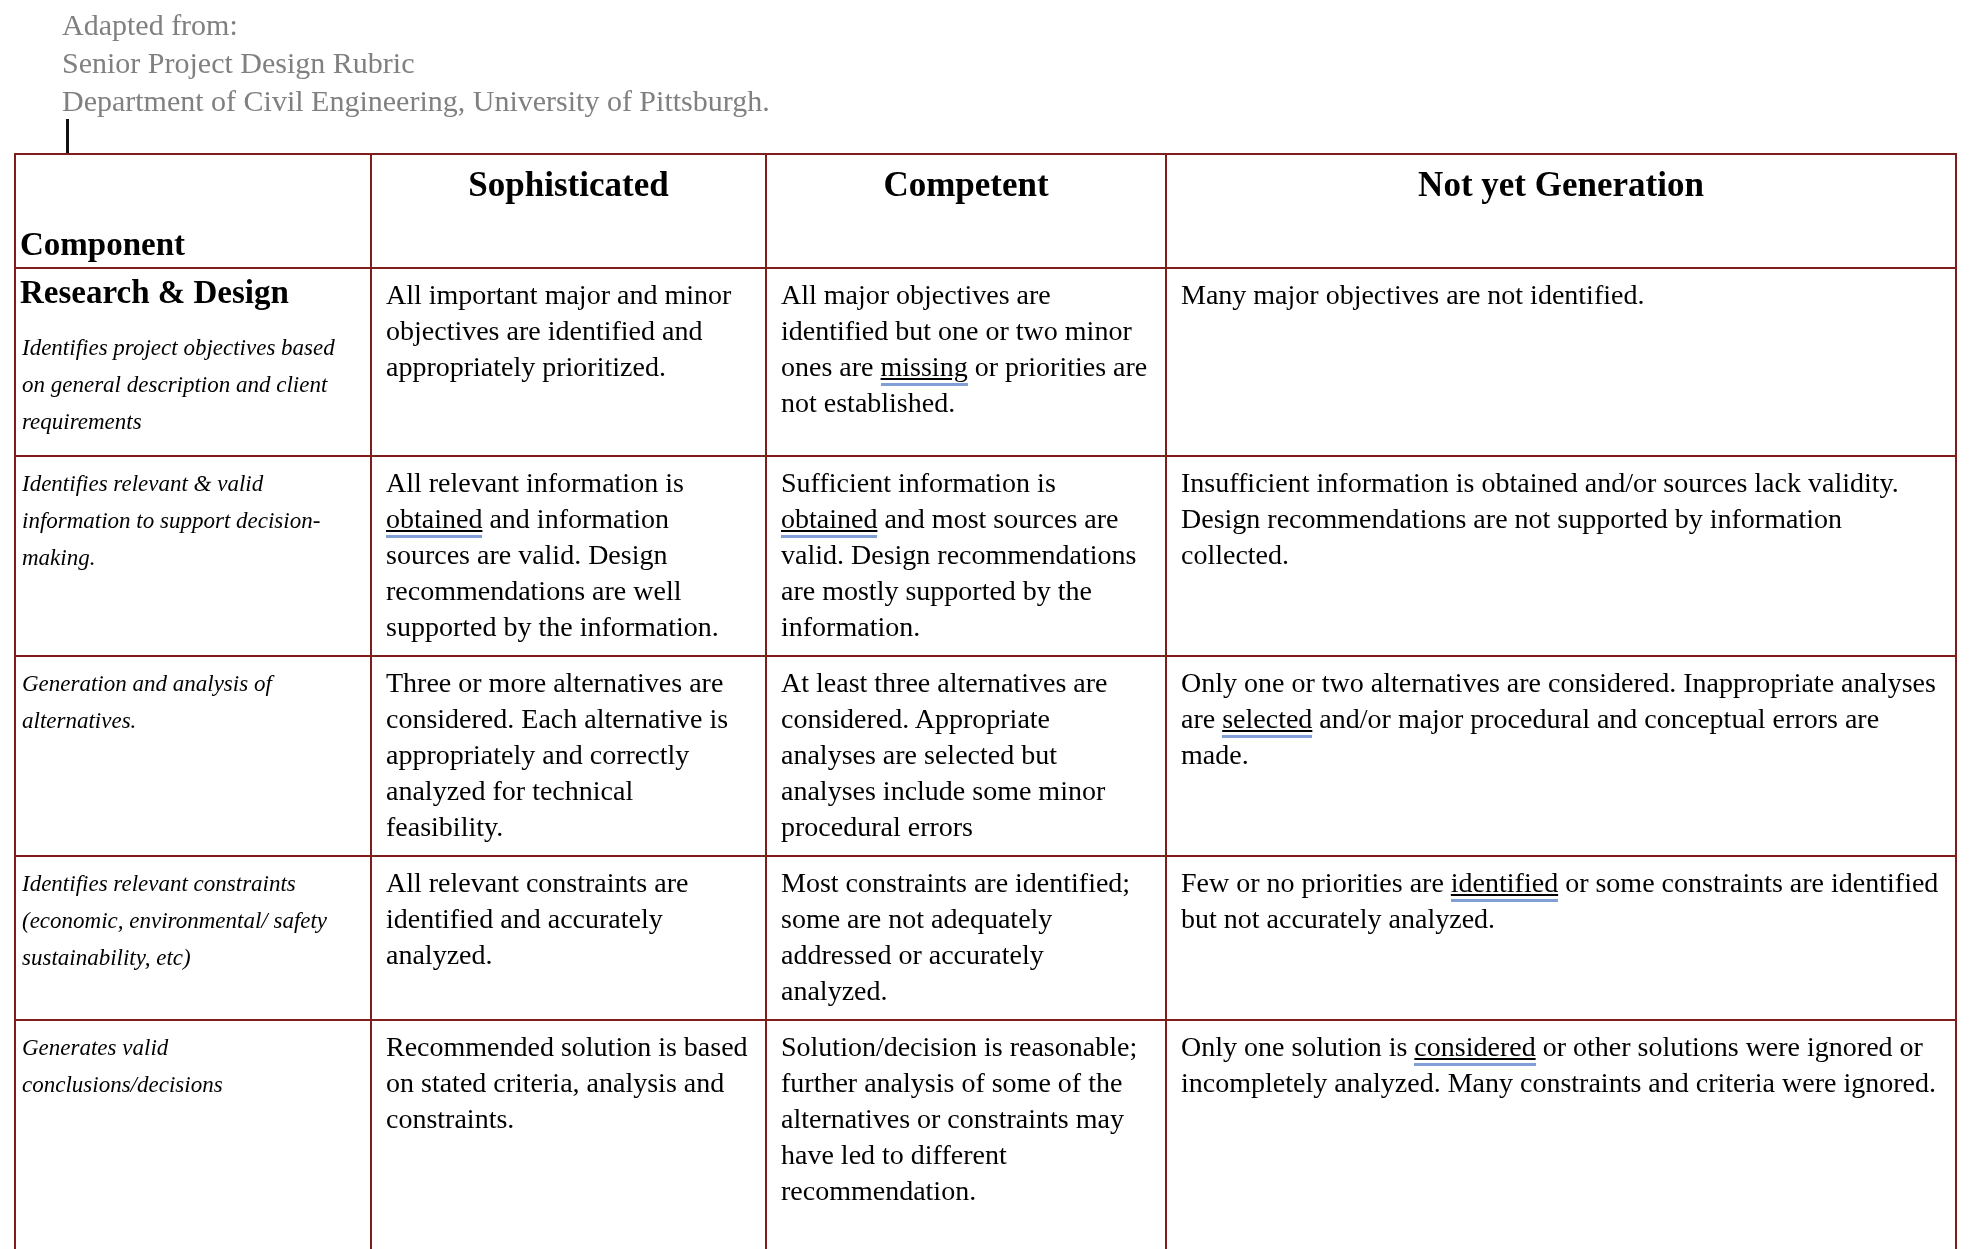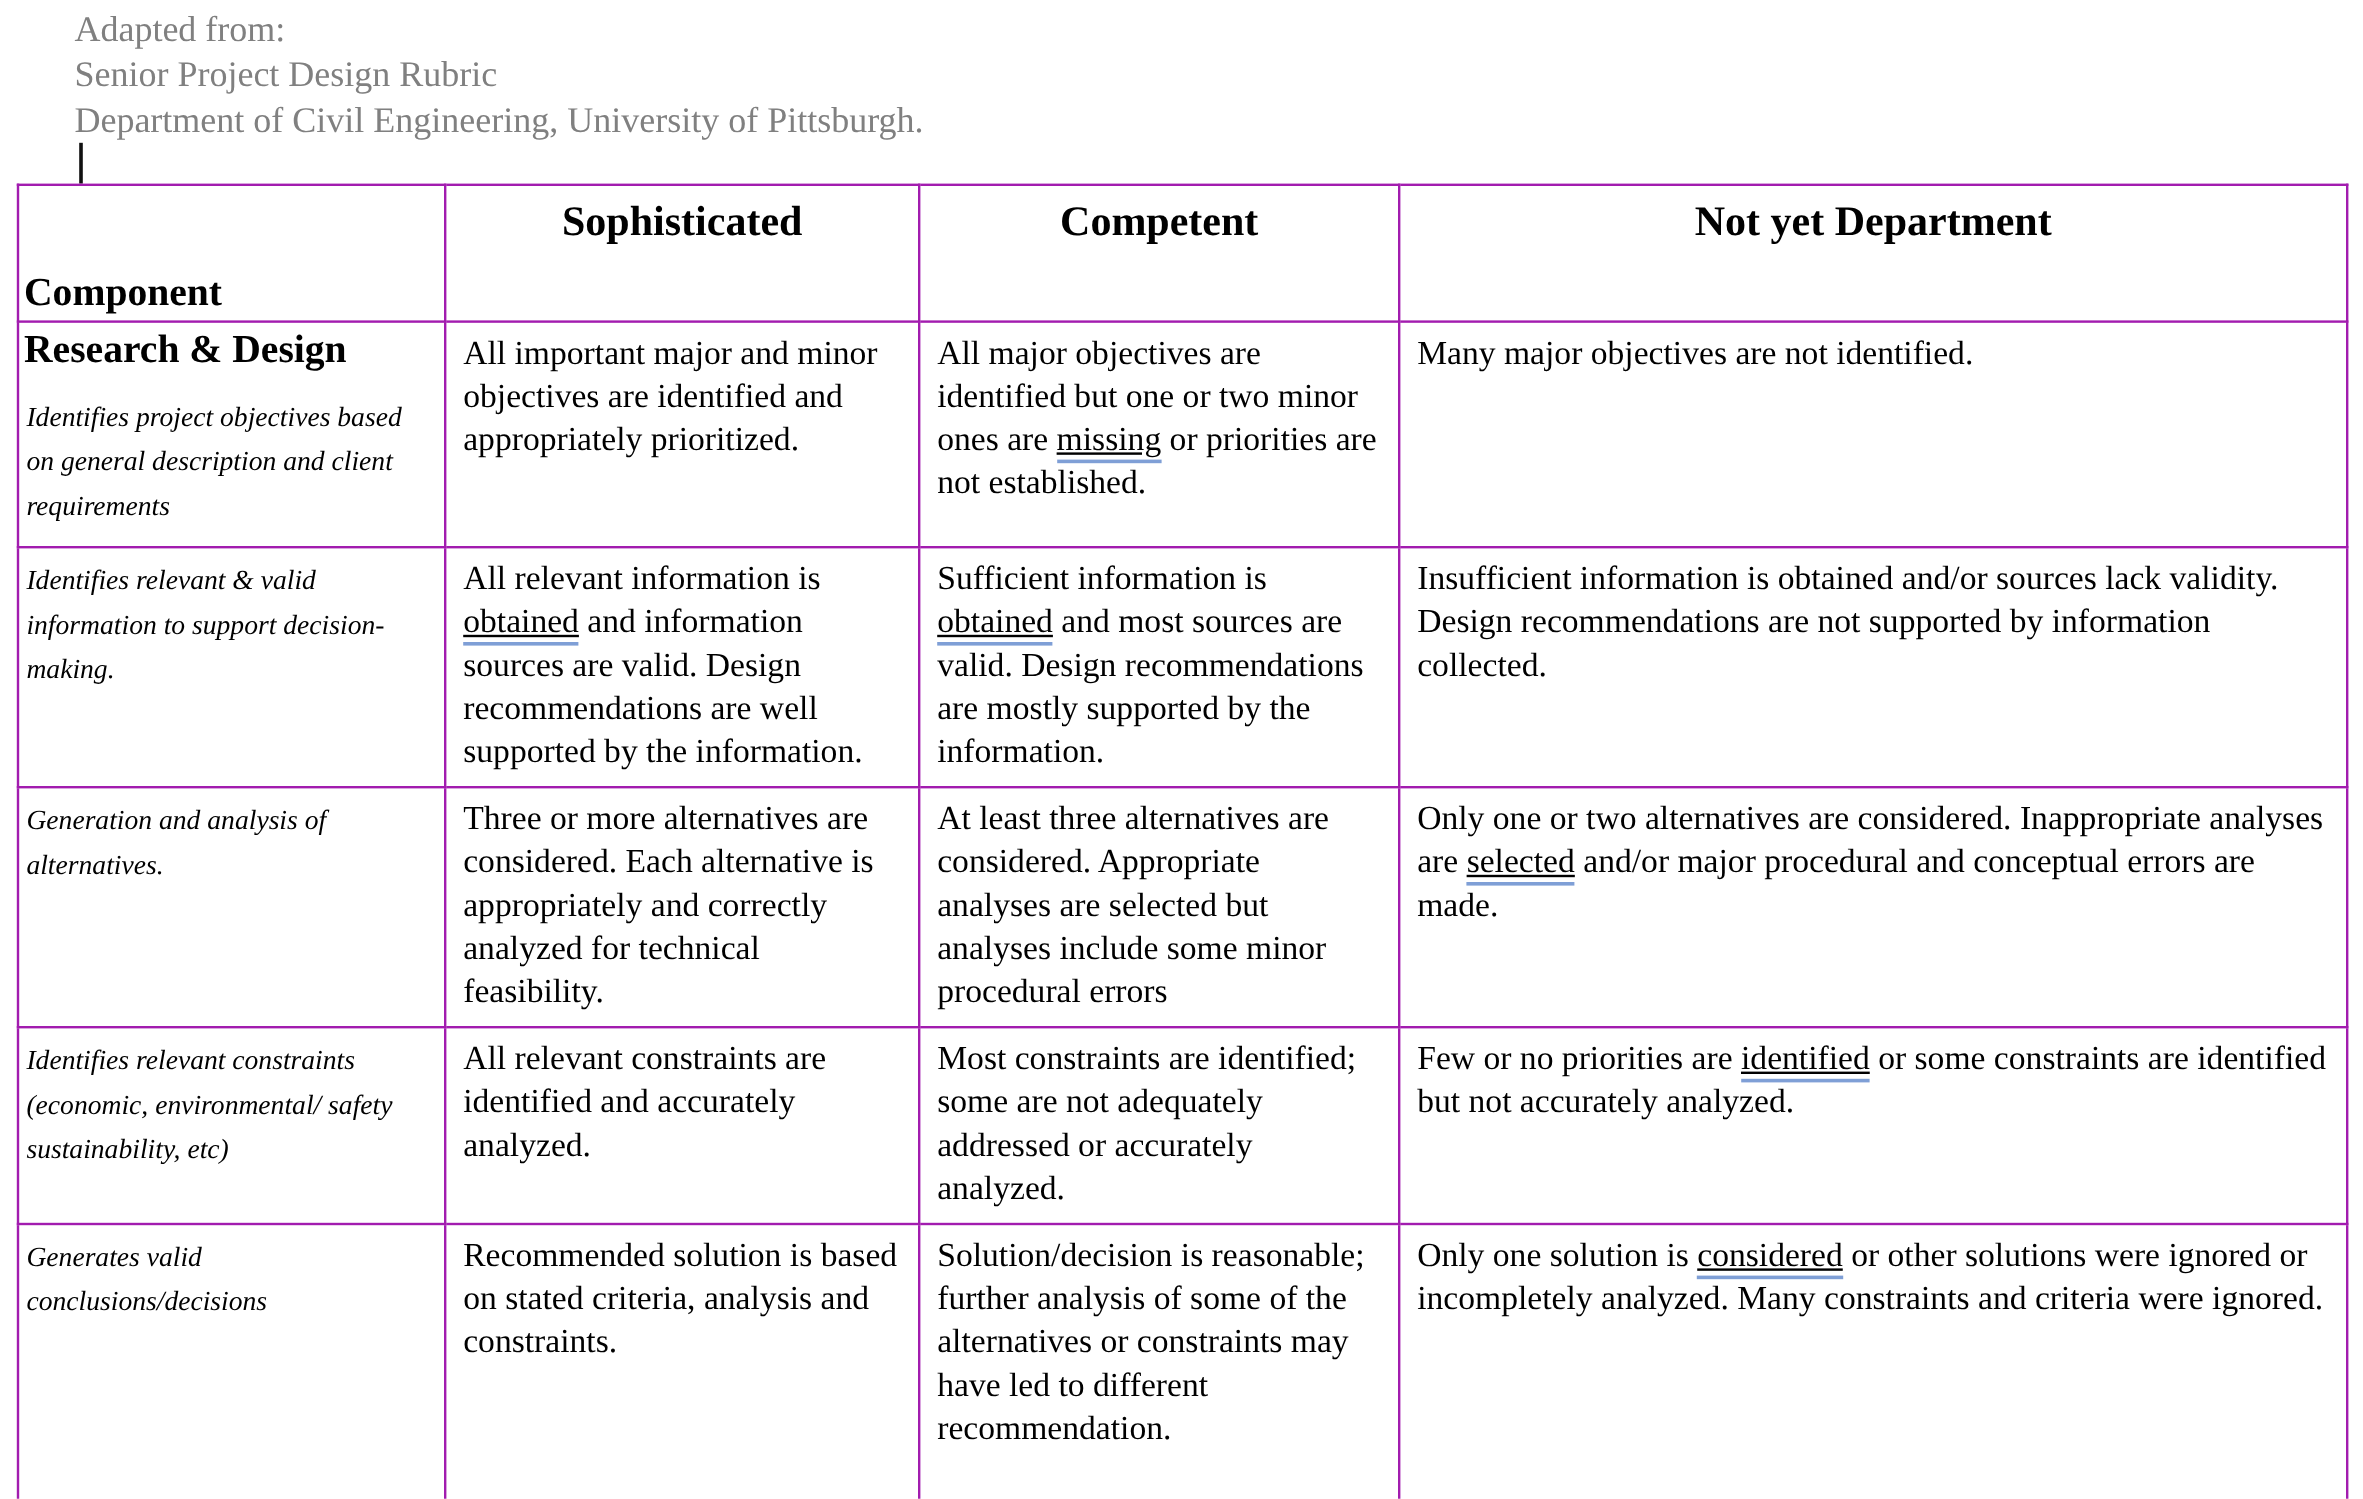--- a/index.html
+++ b/index.html
@@ -50,21 +50,21 @@
     left: 14px;
     top: 153px;
     width: 1941px;
   }
   table.rubric {
     border-collapse: collapse;
     width: 1941px;
     table-layout: fixed;
   }
   table.rubric td {
-    border: 2px solid #a21caf;
+    border: 2px solid #7f1d1d;
     vertical-align: top;
     padding: 0;
   }
 
   col.c1 { width: 356px; }
   col.c2 { width: 395px; }
   col.c3 { width: 400px; }
   col.c4 { width: 790px; }
 
   
@@ -151,21 +151,21 @@
           <td>
             <div class="component-label">Component</div>
           </td>
           <td>
             <div class="head-center">Sophisticated</div>
           </td>
           <td>
             <div class="head-center">Competent</div>
           </td>
           <td>
-            <div class="head-center">Not yet Department</div>
+            <div class="head-center">Not yet Generation</div>
           </td>
         </tr>
 
         <tr class="r1">
           <td>
             <div class="section-title">Research &amp; Design</div>
             <div class="criterion">Identifies project objectives based on general description and client requirements</div>
           </td>
           <td>
             <div class="desc">All important major and minor objectives are identified and appropriately prioritized.</div>

